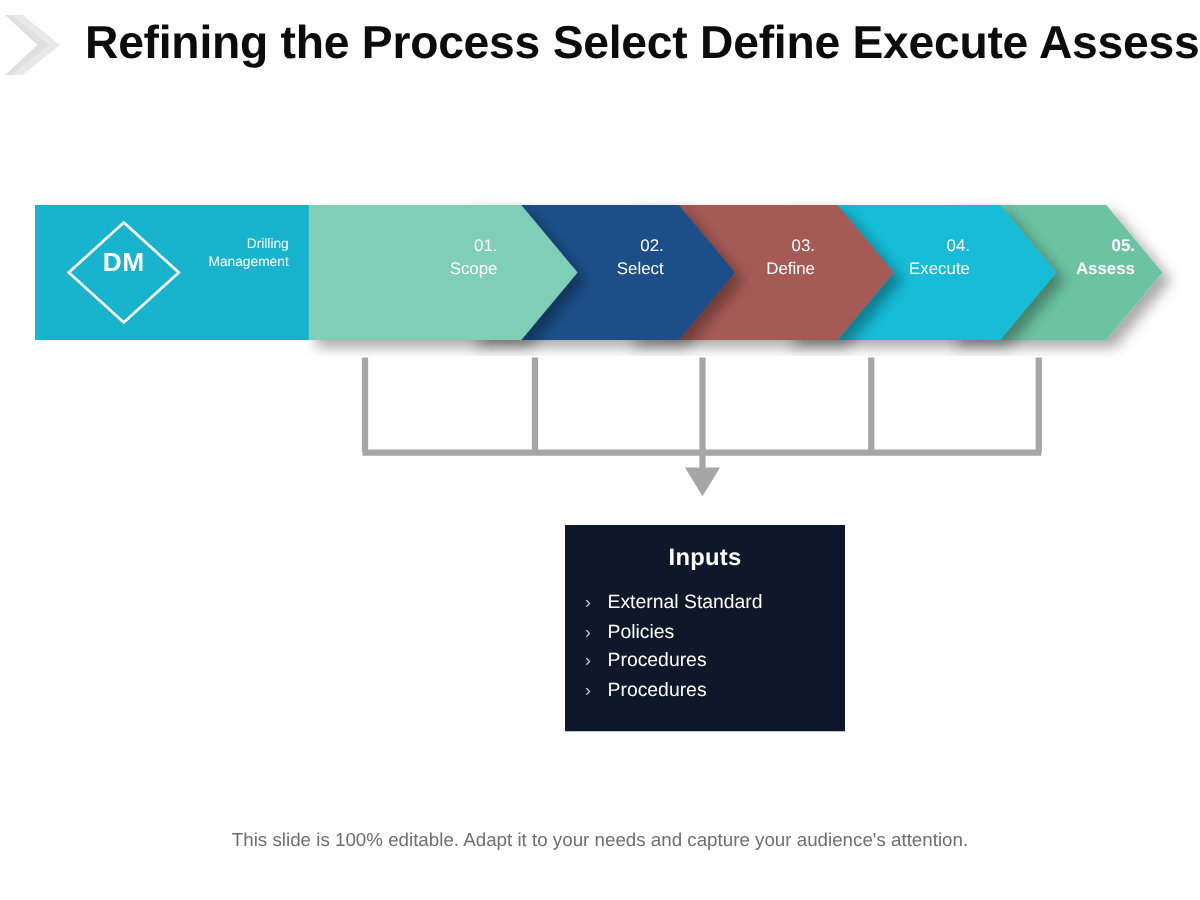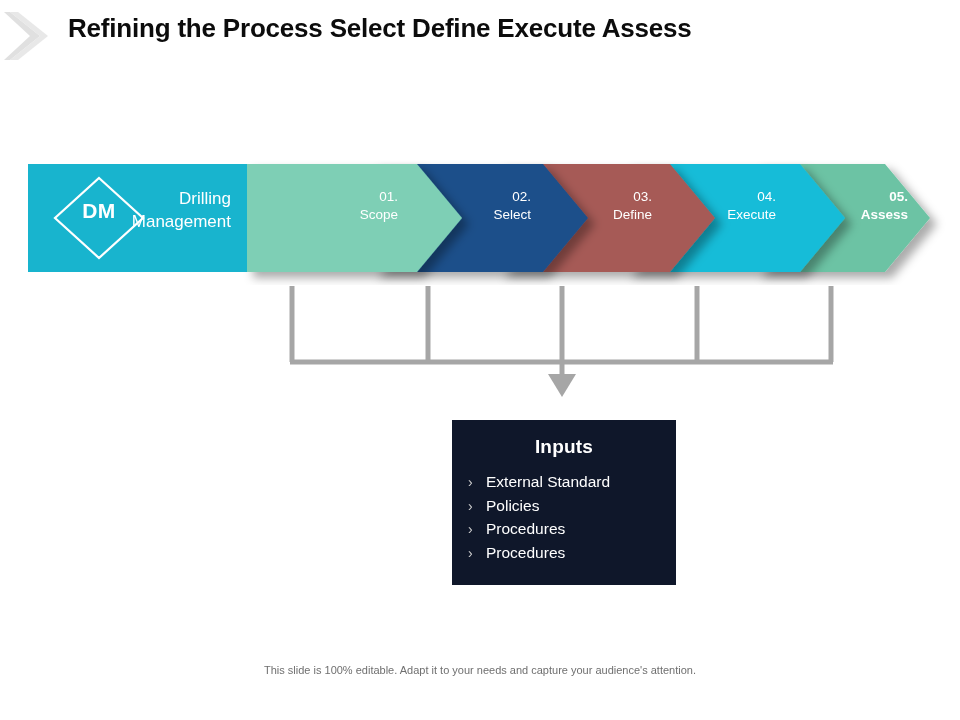--- a/index.html
+++ b/index.html
@@ -11,21 +11,21 @@
     position:relative;
   }
   .slide{position:relative;width:960px;height:720px;}
 
   
   .title-chevron{
     position:absolute;left:2px;top:8px;width:52px;height:56px;
   }
   .page-title{
     position:absolute;left:68px;top:13px;
-    font-size:26px;font-weight:bold;color:#0c0c0c;
+    font-size:37px;font-weight:bold;color:#0c0c0c;
     letter-spacing:-0.2px;white-space:nowrap;
     font-family:"Liberation Sans", sans-serif;
   }
 
   
   .band{position:absolute;left:0px;top:150px;width:960px;height:135px;}
   .band svg{display:block;}
   .lbl-step{
     position:absolute;font-size:13.5px;color:#ffffff;text-align:right;
     line-height:1.35;width:120px;
@@ -53,21 +53,21 @@
     color:#ffffff;font-size:15.5px;line-height:1.53;
     padding-left:16px;
   }
   .bullet-chevron{
     color:#cfcfcf;font-size:14px;width:18px;flex:0 0 18px;
   }
 
   
   .footer-note{
     position:absolute;left:0;top:664px;width:960px;
-    text-align:center;font-size:11px;color:#6f6f6f;
+    text-align:center;font-size:15px;color:#6f6f6f;
   }
 </style>
 </head>
 <body>
 
 <div class="slide">
 
   <div class="title-chevron">
     <svg width="52" height="56" viewBox="0 0 52 56">
       <polygon points="2,4 8,4 38,28 8,52 2,52 28,28" fill="#e0e0e0"></polygon>
@@ -106,21 +106,21 @@
       </g>
 
       <g>
         <rect x="28" y="14" width="219" height="108" fill="#18b4ce"></rect>
         <polygon points="99,28 143,68 99,108 55,68" fill="none" stroke="#ffffff" stroke-width="2.2"></polygon>
       </g>
     </svg>
 
     <div class="dm-mark" style="position:absolute;left:69px;top:49px;">DM</div>
 
-    <div style="position:absolute;left:120px;top:38px;width:111px;text-align:right;color:#fff;font-size:17px;line-height:1.35;">
+    <div style="position:absolute;left:120px;top:38px;width:111px;text-align:right;color:#fff;font-size:11px;line-height:1.35;">
       <div>Drilling</div>
       <div>Management</div>
     </div>
 
     <div class="lbl-step" style="left:278px;top:38px;">
       <div>01.</div>
       <div>Scope</div>
     </div>
     <div class="lbl-step" style="left:411px;top:38px;">
       <div>02.</div>

